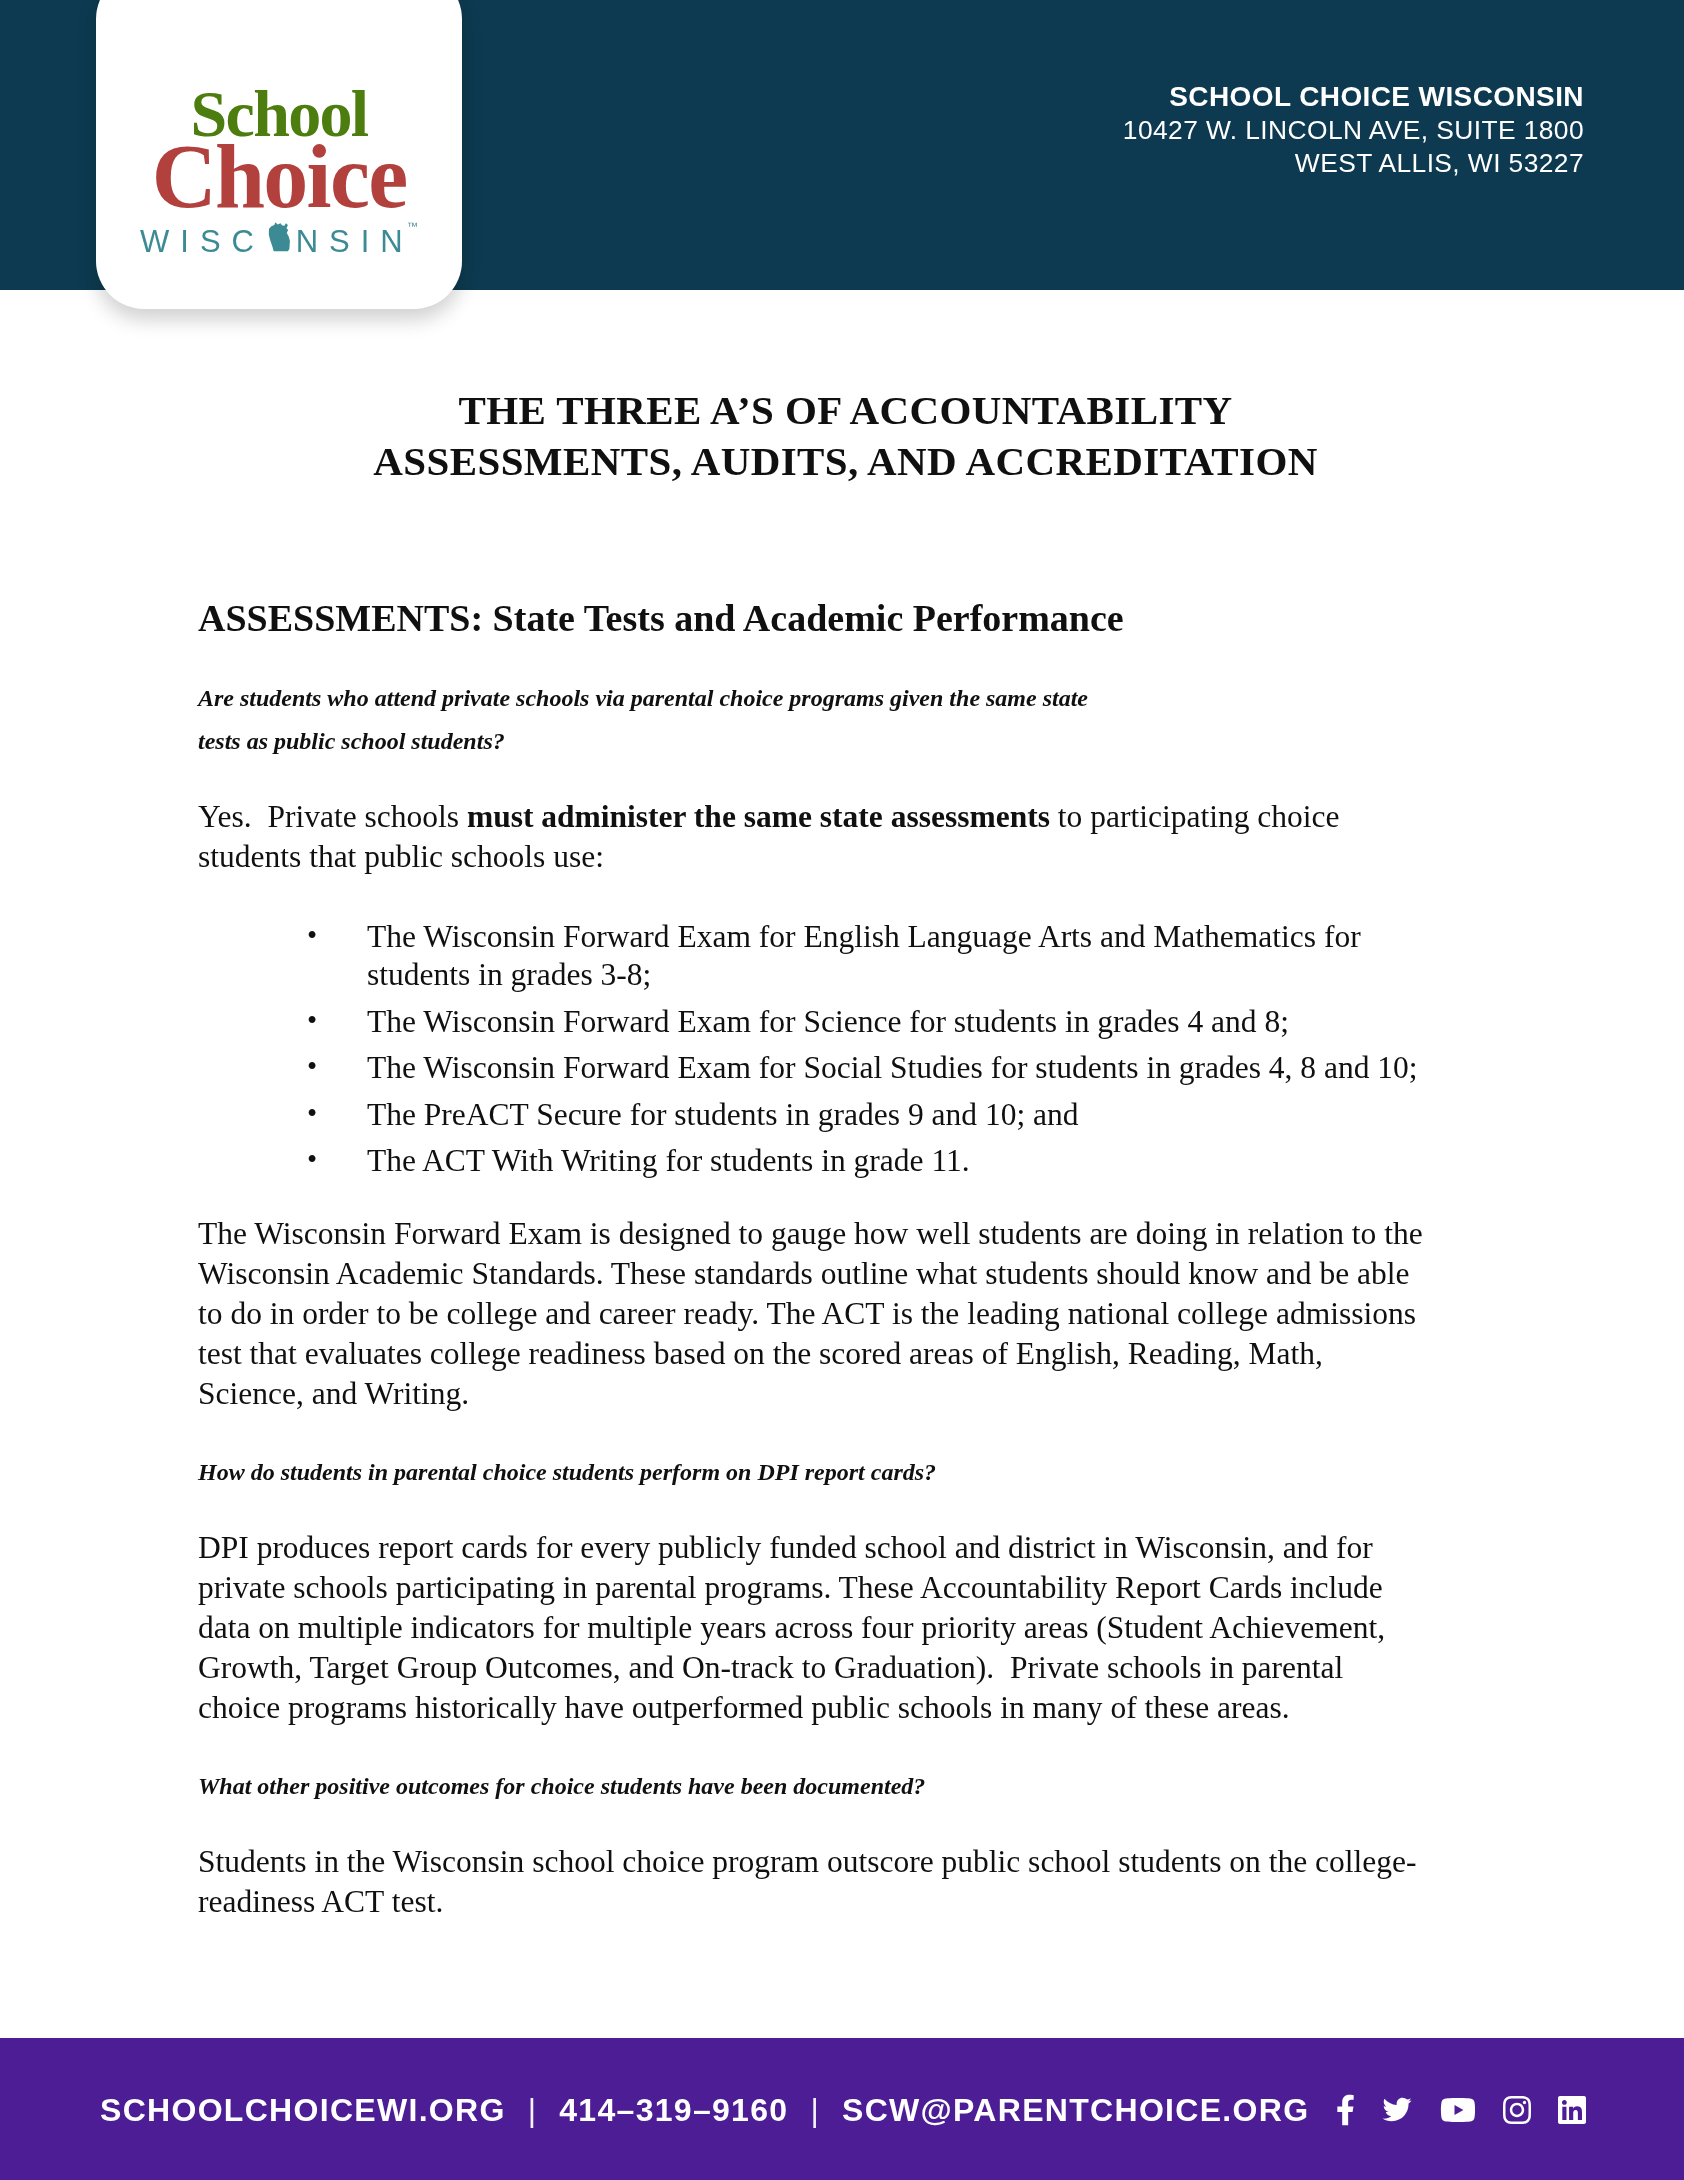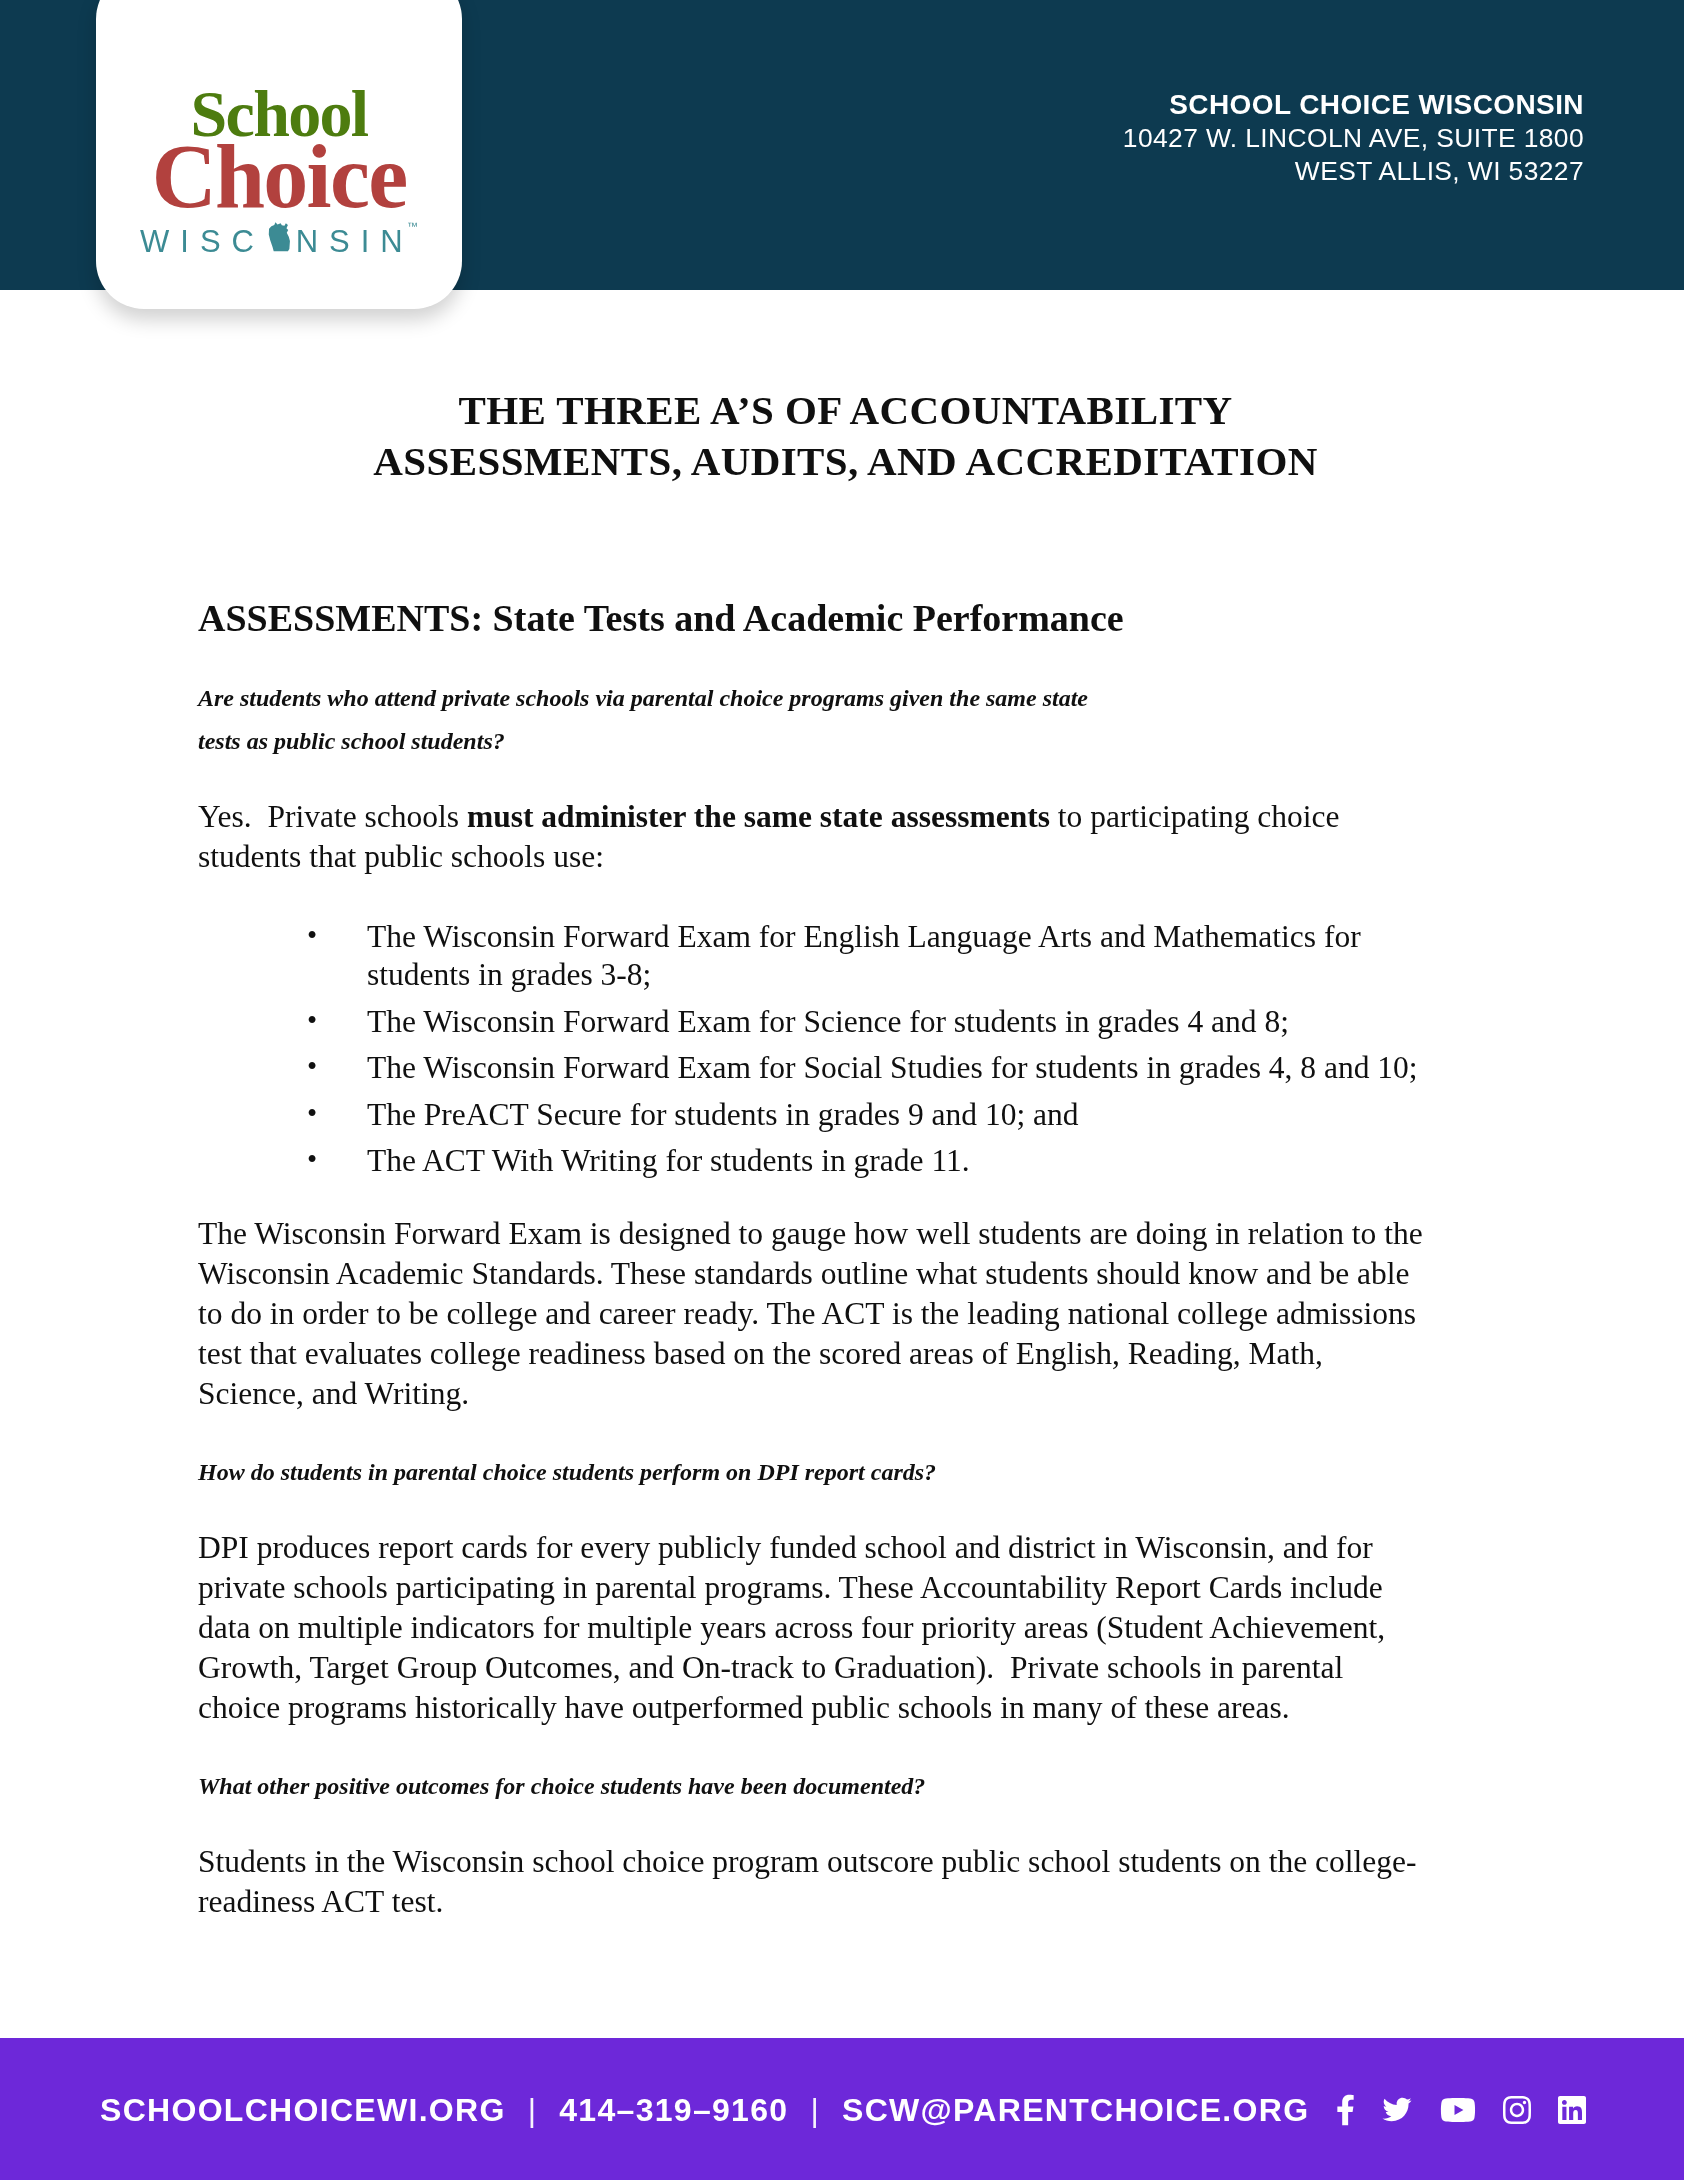--- a/index.html
+++ b/index.html
@@ -9,21 +9,21 @@
     background:#ffffff; overflow:hidden; margin:0 auto;
     font-family:"Liberation Serif","DejaVu Serif",serif; color:#101010;
   }
 
   
   .header {
     position:absolute; top:0; left:0; width:100%; height:290px;
     background:#0d3a50;
   }
   .header-info {
-    position:absolute; top:88px; right:101px; text-align:right;
+    position:absolute; top:80px; right:101px; text-align:right;
     font-family:"Liberation Sans","DejaVu Sans",sans-serif; color:#ffffff;
     letter-spacing:0.4px;
   }
   .org-name  { font-size:28px; font-weight:700; line-height:34px; }
   .addr-line { font-size:26.4px; font-weight:400; line-height:33px; }
 
   
   .logo-card {
     position:absolute; top:-29px; left:96px; width:366px; height:338px;
     background:#ffffff; border-radius:48px;
@@ -74,21 +74,21 @@
     white-space:pre-wrap;
   }
   .bullets li + li { margin-top:8.5px; }
   .bullets li::before {
     content:"\2022"; position:absolute; left:109px; top:-1.7px; font-size:29px;
   }
 
   
   .footer {
     position:absolute; left:0; bottom:0; width:100%; height:143px;
-    background:#6d28d9; color:#ffffff;
+    background:#4c1d95; color:#ffffff;
     font-family:"Liberation Sans","DejaVu Sans",sans-serif;
   }
   .footer-contact {
     position:absolute; left:100px; top:50%; transform:translateY(-50%);
     font-size:32px; font-weight:700; letter-spacing:1.3px; white-space:nowrap;
   }
   .footer-contact .sep { font-weight:400; margin:0 22px; opacity:0.95; }
   .footer-social {
     position:absolute; right:98px; top:50%; transform:translateY(-50%);
     display:flex; align-items:center; gap:25px;

